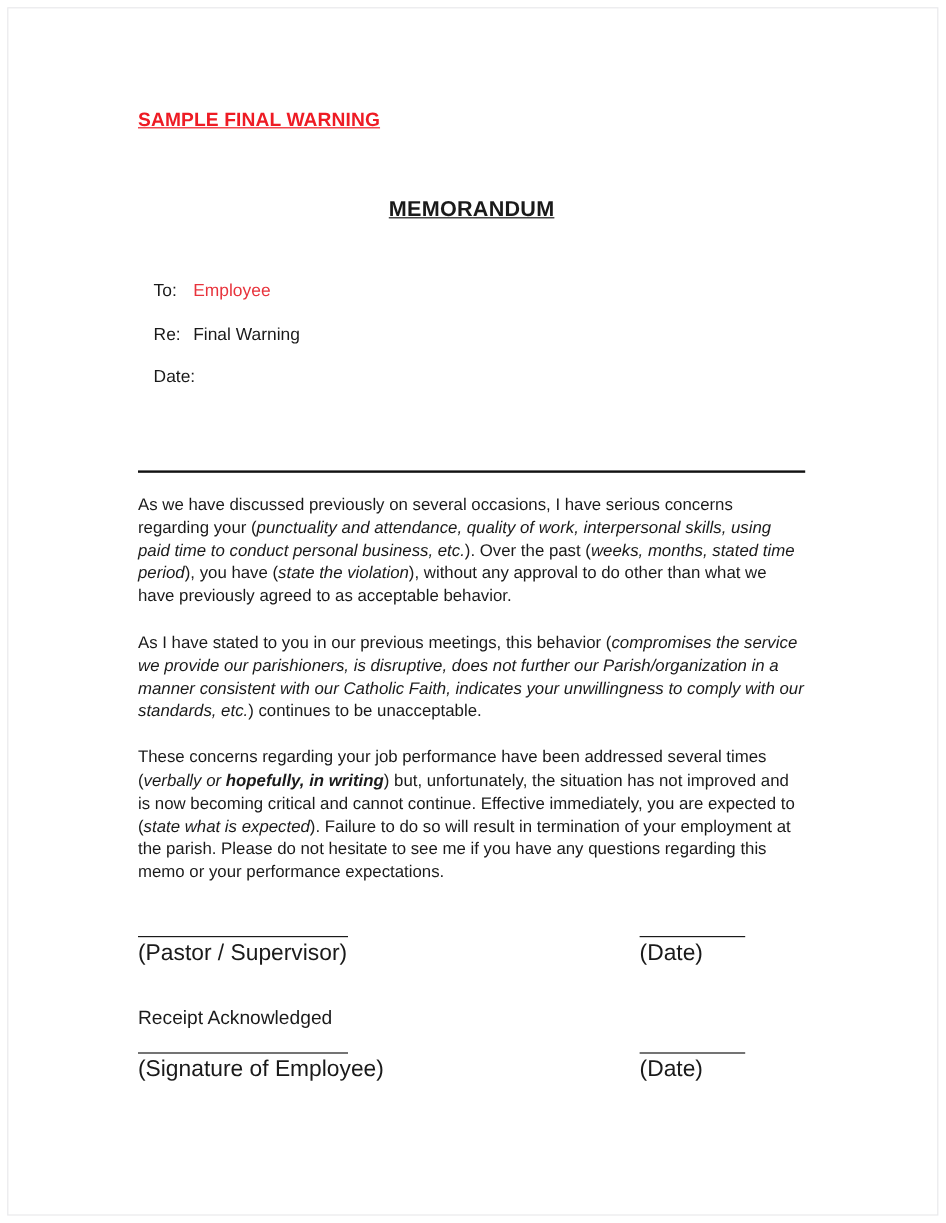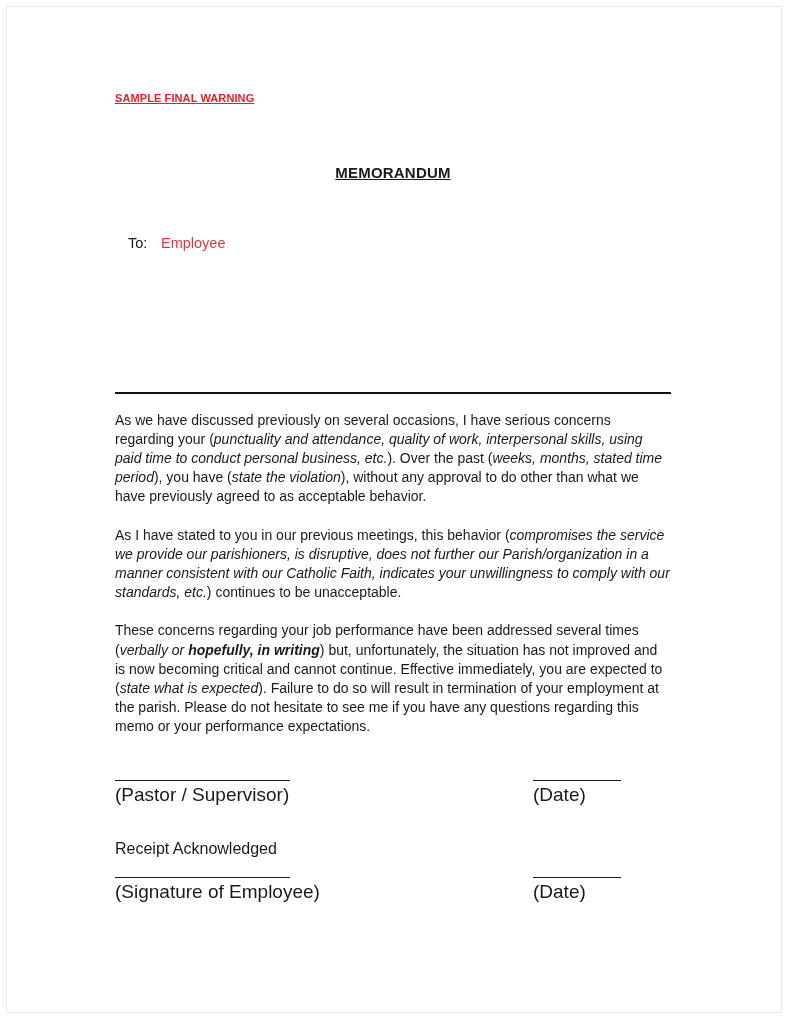--- a/index.html
+++ b/index.html
@@ -34,35 +34,35 @@
     position: absolute;
     left: 115px;
     top: 0;
     width: 556px;
   }
 
   .doc-title {
     position: absolute;
     left: 0;
     top: 92px;
-    font-size: 11px;
+    font-size: 16px;
     font-weight: bold;
     color: #ee1b24;
     text-decoration: underline;
     letter-spacing: 0.1px;
     white-space: nowrap;
   }
 
   .memo-heading {
     position: absolute;
     left: 0;
     top: 164px;
     width: 556px;
     text-align: center;
-    font-size: 15px;
+    font-size: 18px;
     font-weight: bold;
     color: #1a1a1a;
     text-decoration: underline;
     letter-spacing: 0.2px;
   }
 
   .meta-block {
     position: absolute;
     left: 0;
     top: 234px;
@@ -169,21 +169,29 @@
     <div class="memo-heading">MEMORANDUM</div>
 
     <div class="meta-block">
 
       <div class="meta-row">
         <span class="meta-label">To:</span>
         <span class="meta-value red">Employee</span>
       </div>
 
 
-
+      <div class="meta-row">
+        <span class="meta-label">Re:</span>
+        <span class="meta-value">Final Warning</span>
+      </div>
+
+      <div class="meta-row">
+        <span class="meta-label">Date:</span>
+        <span class="meta-value"></span>
+      </div>
 
     </div>
 
     <div class="rule"></div>
 
     <div class="body-block">
 
       <p class="para"><span>As we have discussed previously on several occasions, I have serious concerns regarding your (</span><em>punctuality and attendance, quality of work, interpersonal skills, using paid time to conduct personal business, etc.</em><span>).  Over the past (</span><em>weeks, months, stated time period</em><span>), you have (</span><em>state the violation</em><span>), without any approval to do other than what we have previously agreed to as acceptable behavior.</span></p>
 
       <p class="para"><span>As I have stated to you in our previous meetings, this behavior (</span><em>compromises the service we provide our parishioners, is disruptive, does not further our Parish/organization in a manner consistent with our Catholic Faith, indicates your unwillingness to comply with our standards, etc.</em><span>) continues to be unacceptable.</span></p>

